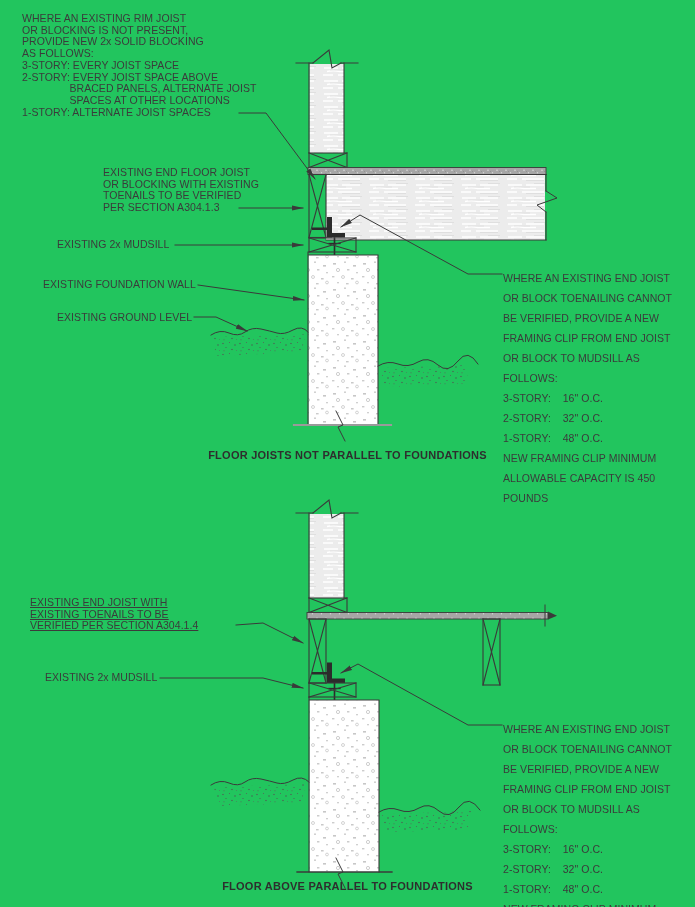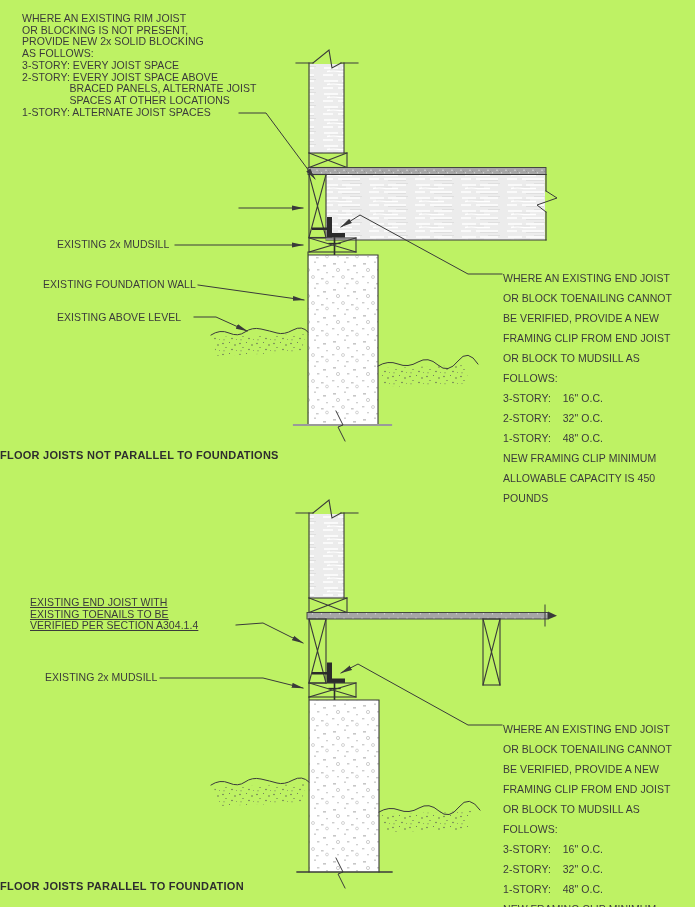--- a/index.html
+++ b/index.html
@@ -1,27 +1,27 @@
 <!DOCTYPE html>
 <html><head>
 <meta charset="utf-8">
 <style>
   html,body{margin:0;padding:0;background:#fff;}
   .page{
-    position:relative;width:695px;height:907px;background:#bef264;
+    position:relative;width:695px;height:907px;background:#22c55e;
     font-family:"Liberation Sans",sans-serif;overflow:hidden;
   }
   .drawing{position:absolute;left:0;top:0;}
   .note{
     position:absolute;white-space:pre;font-size:10.5px;line-height:11.7px;
     letter-spacing:0.05px;color:#3b3b3b;
   }
   .note.wide-lh{line-height:20px;}
   .title{
-    position:absolute;left:0;width:695px;text-align:left;font-weight:bold;
+    position:absolute;left:0;width:695px;text-align:center;font-weight:bold;
     font-size:11px;color:#2e2e2e;letter-spacing:0.25px;white-space:pre;
   }
 </style>
 </head>
 <body>
 
 <div class="page">
 
   <svg class="drawing" width="695" height="907" viewBox="0 0 695 907">
     <defs>
@@ -206,26 +206,30 @@
   <div class="note" style="left:22px;top:13px;">WHERE AN EXISTING RIM JOIST
 OR BLOCKING IS NOT PRESENT,
 PROVIDE NEW 2x SOLID BLOCKING
 AS FOLLOWS:
 3-STORY: EVERY JOIST SPACE
 2-STORY: EVERY JOIST SPACE ABOVE
                 BRACED PANELS, ALTERNATE JOIST
                 SPACES AT OTHER LOCATIONS
 1-STORY: ALTERNATE JOIST SPACES</div>
 
+  <div class="note" style="left:103px;top:167px;">EXISTING END FLOOR JOIST
+OR BLOCKING WITH EXISTING
+TOENAILS TO BE VERIFIED
+PER SECTION A304.1.3</div>
 
   <div class="note" style="left:57px;top:239px;">EXISTING 2x MUDSILL</div>
 
   <div class="note" style="left:43px;top:279px;text-align:right;">EXISTING FOUNDATION WALL</div>
 
-  <div class="note" style="left:57px;top:312px;">EXISTING ABOVE LEVEL</div>
+  <div class="note" style="left:57px;top:312px;">EXISTING GROUND LEVEL</div>
 
   <div class="note wide-lh" style="left:503px;top:268px;">WHERE AN EXISTING END JOIST
 OR BLOCK TOENAILING CANNOT
 BE VERIFIED, PROVIDE A NEW
 FRAMING CLIP FROM END JOIST
 OR BLOCK TO MUDSILL AS
 FOLLOWS:
 3-STORY:    16" O.C.
 2-STORY:    32" O.C.
 1-STORY:    48" O.C.
@@ -247,15 +251,15 @@
 FRAMING CLIP FROM END JOIST
 OR BLOCK TO MUDSILL AS
 FOLLOWS:
 3-STORY:    16" O.C.
 2-STORY:    32" O.C.
 1-STORY:    48" O.C.
 NEW FRAMING CLIP MINIMUM
 ALLOWABLE CAPACITY IS 450
 POUNDS</div>
 
-  <div class="title" style="top:880px;">FLOOR JOISTS PARALLEL TO FOUNDATION</div>
+  <div class="title" style="top:880px;">FLOOR ABOVE PARALLEL TO FOUNDATIONS</div>
 
 </div>
 
 </body></html>

